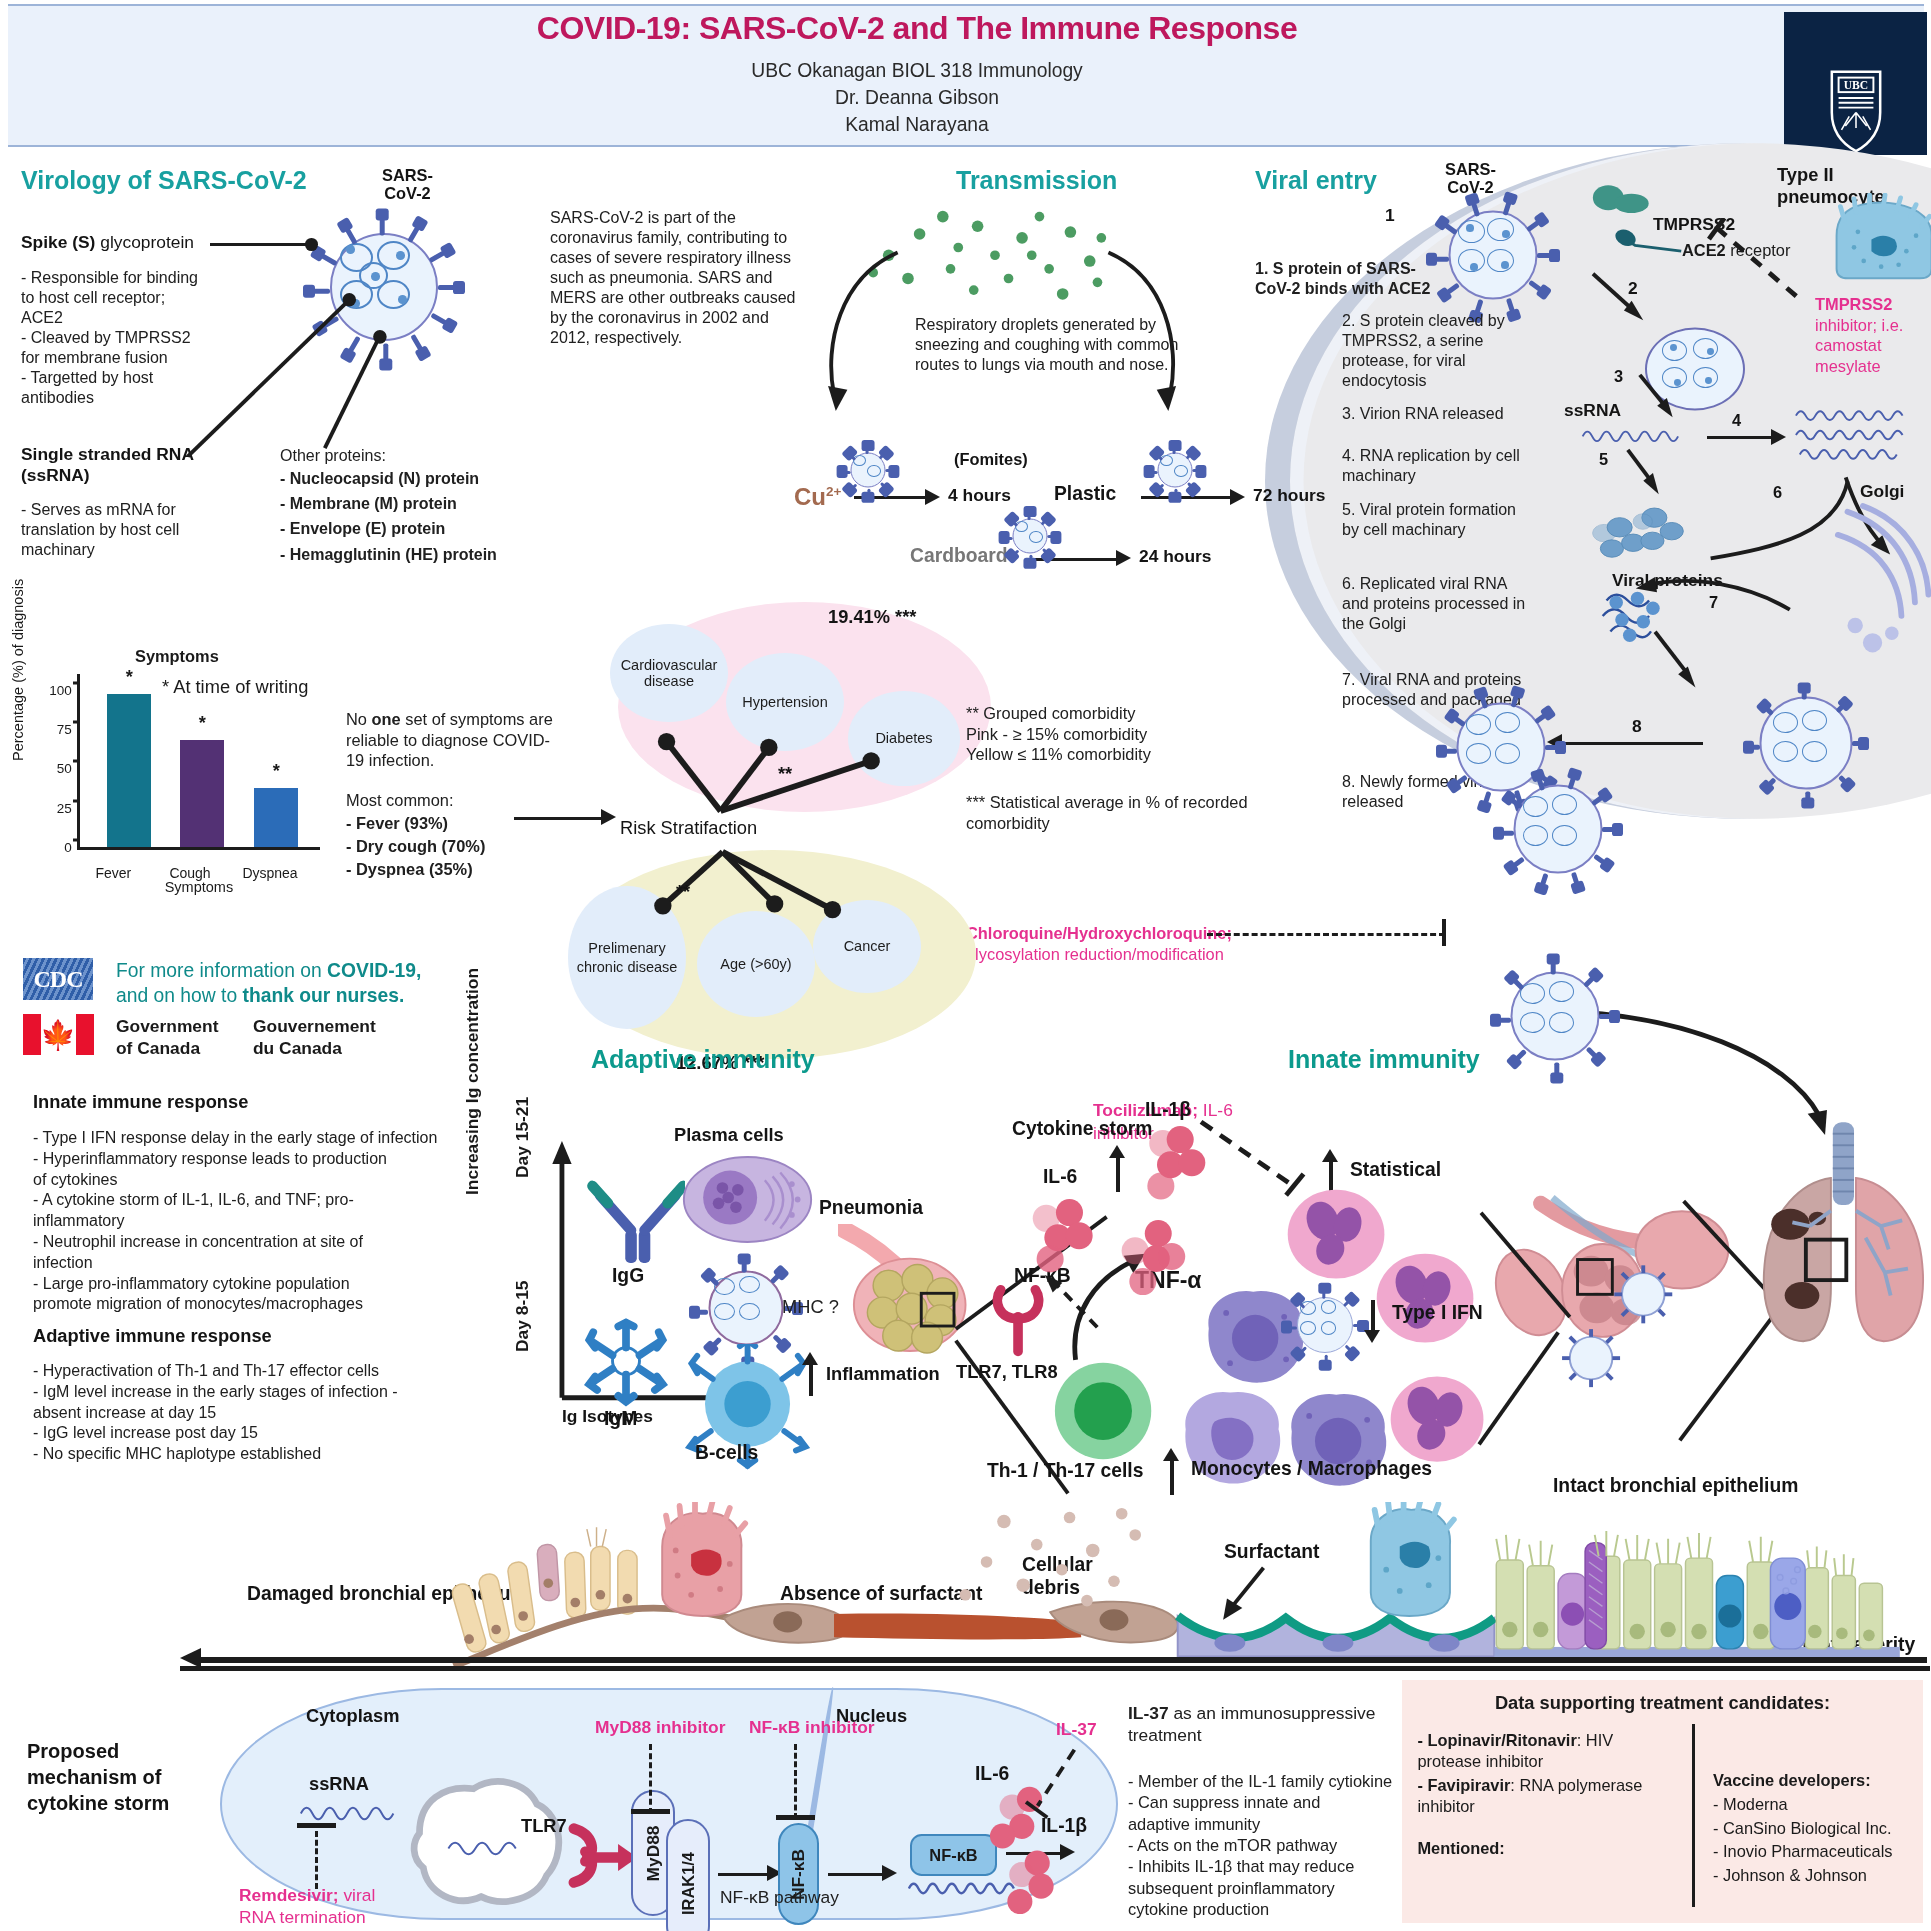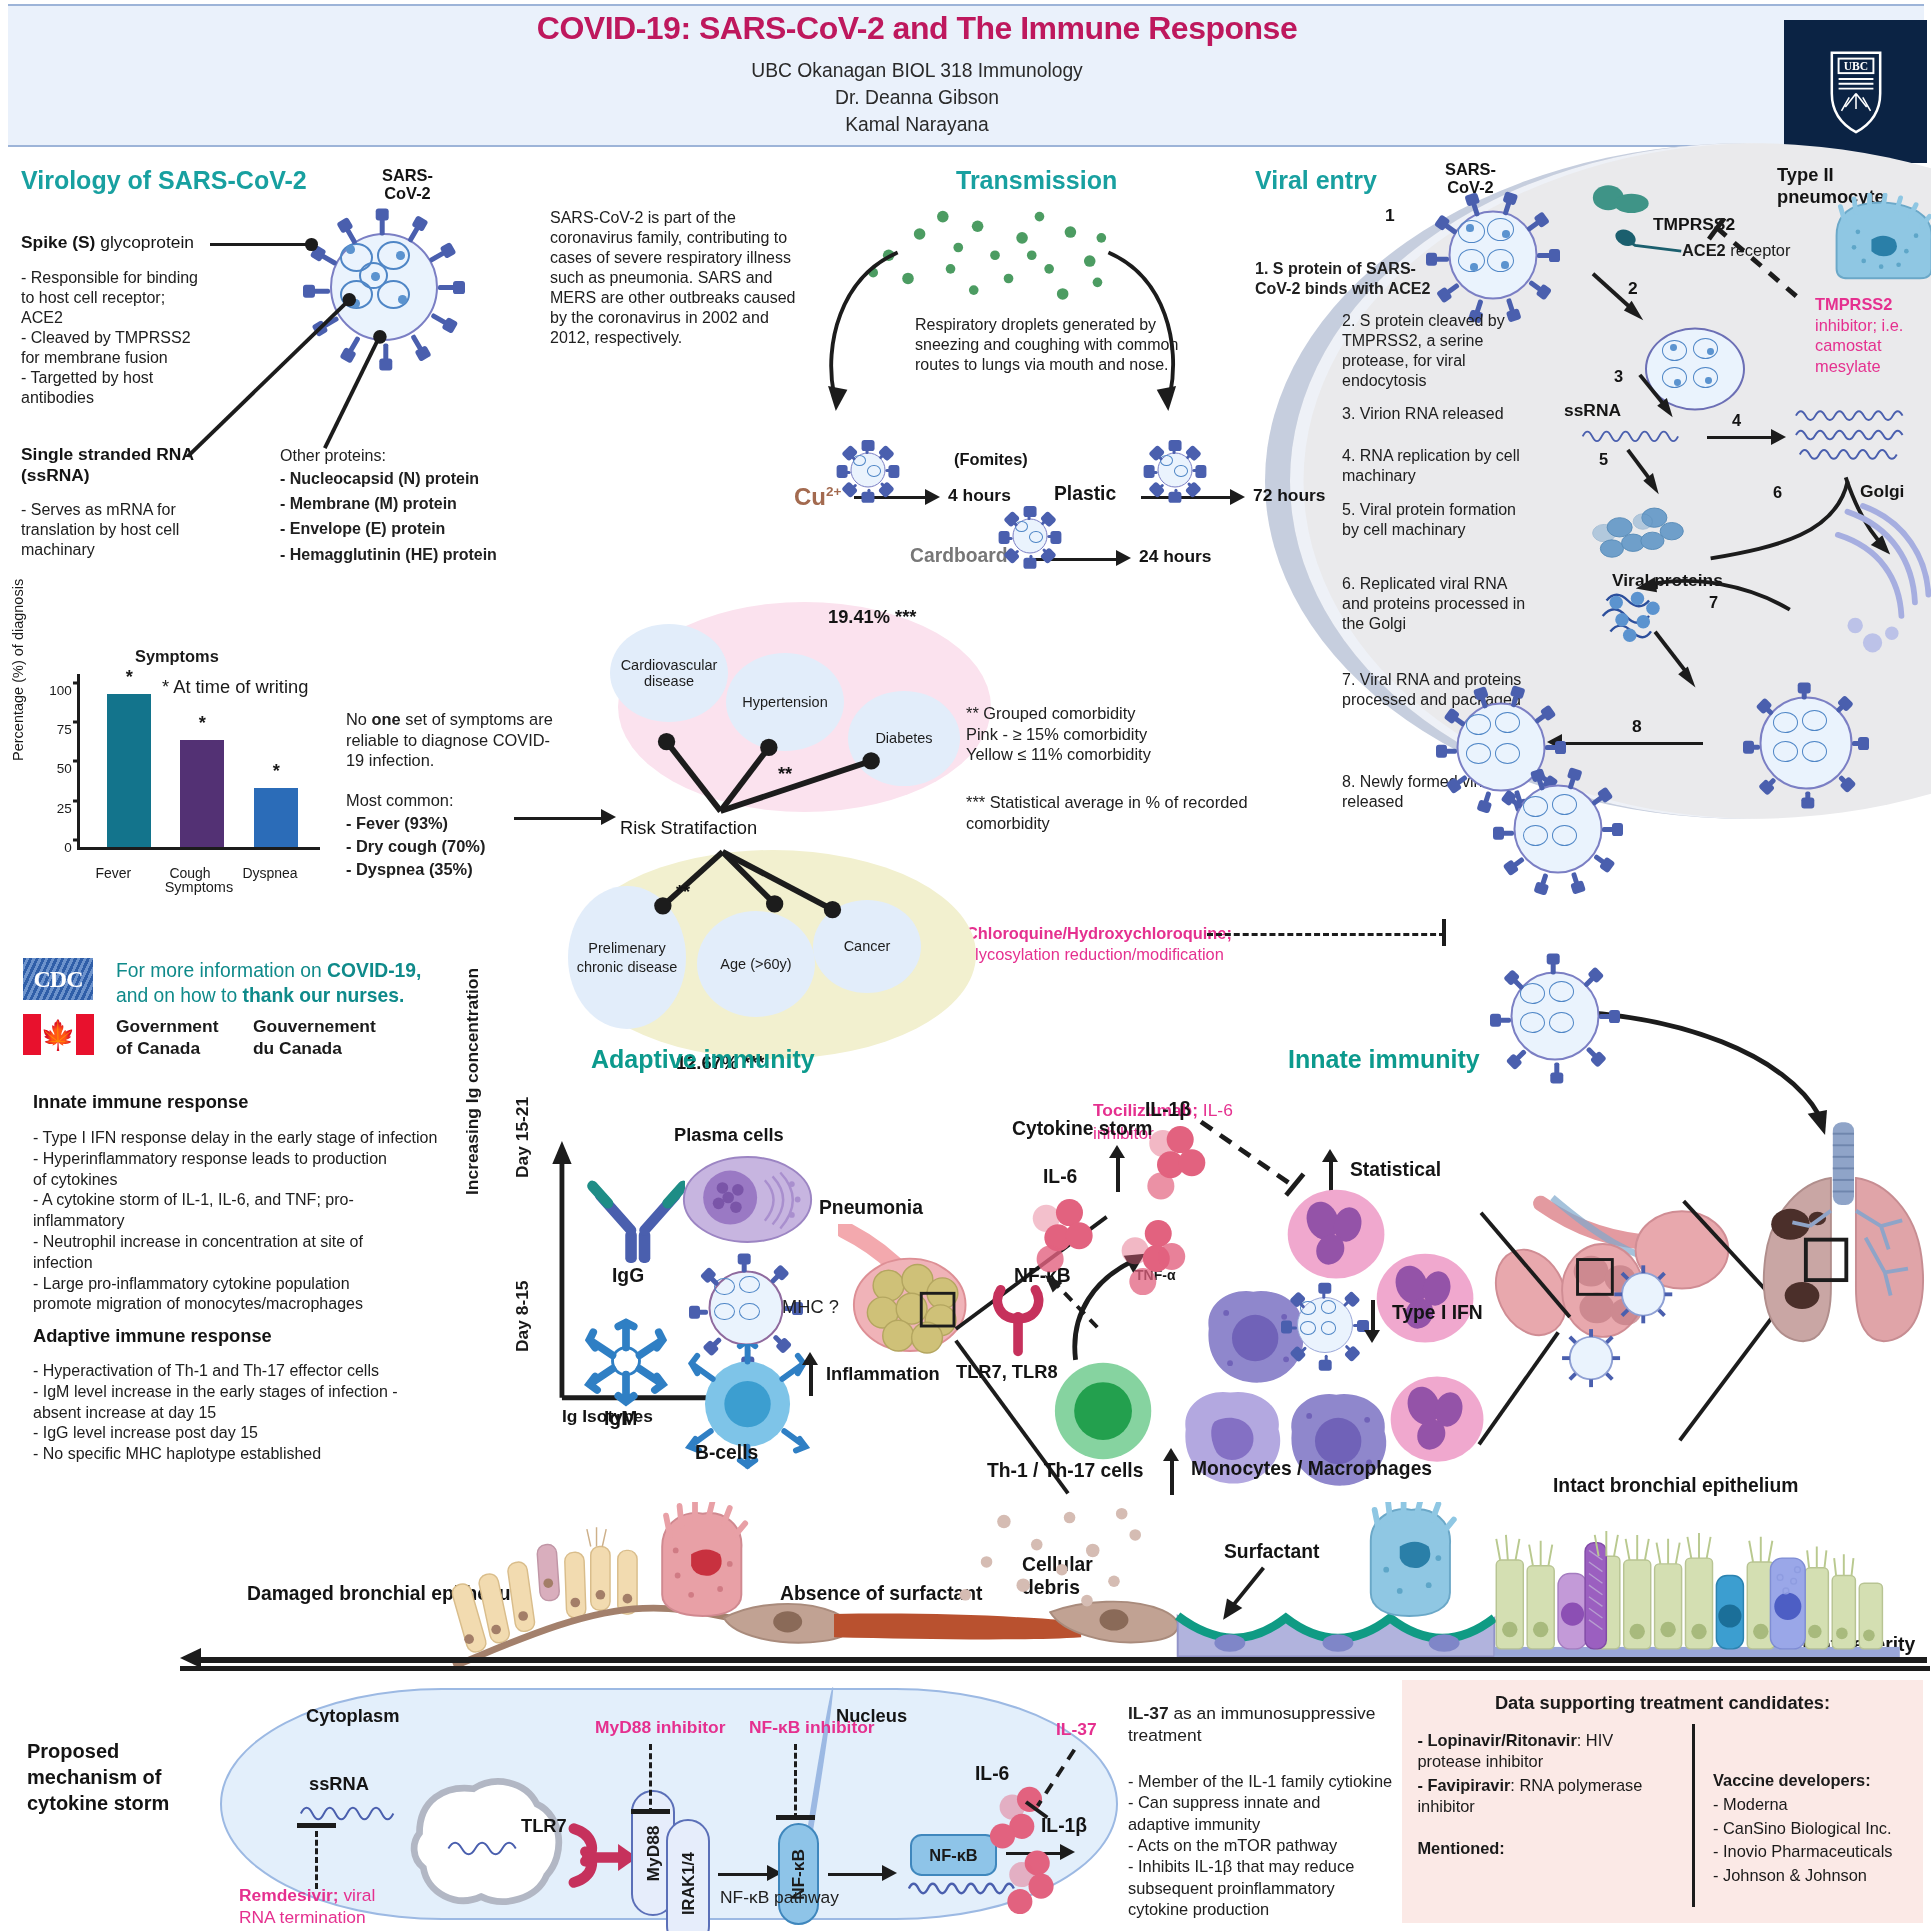--- a/index.html
+++ b/index.html
@@ -24,23 +24,23 @@
     left: 0; top: 9.7px; width: 1834px;
     text-align: center;
     font-size: 32px; font-weight: bold; color: #be185d;
     letter-spacing: -0.5px;
   }
   .header-sub {
     left: 0; width: 1834px; text-align: center;
     font-size: 19.3px; color: #2a2a2a;
   }
   #ubc-logo {
-    left: 1784px; top: 20px; width: 143px; height: 143px;
+    left: 1784px; top: 12px; width: 143px; height: 143px;
     background: #0b2344;
-    display: flex; align-items: center; justify-content: center;
+    display: flex; align-items: flex-end; justify-content: center;
   }
   
   .sec-head {
     font-size: 25px; font-weight: bold; color: #18a0a0;
   }
   .sec-head.teal2 { color: #0c9a8d; }
 
   .bold { font-weight: bold; }
 
   .body-txt { font-size: 16px; line-height: 1.25; color: #202020; }
@@ -853,21 +853,21 @@
   <span>inhibitor</span>
 </div>
 <svg class="abs" style="left:1197px; top:1118px; width:126px; height:87px;" viewBox="0 0 130 90" width="126" height="87">
   <line x1="4" y1="4" x2="96" y2="68" stroke="#1c1c1c" stroke-width="5" stroke-dasharray="14,10"></line>
   <line x1="92" y1="80" x2="110" y2="58" stroke="#1c1c1c" stroke-width="5"></line>
 </svg>
 
 <div class="abs lbl-b" style="left:1012px; top:1118px; font-size:19.3px;">Cytokine storm</div>
 <div class="abs lbl-b" style="left:1043px; top:1166px; font-size:19.3px;">IL-6</div>
 <div class="abs lbl-b" style="left:1145px; top:1099px; font-size:19.3px;">IL-1β</div>
-<div class="abs lbl-b" style="left:1135px; top:1267px; font-size:14px;text-align:center;">TNF-α</div>
+<div class="abs lbl-b" style="left:1135px; top:1267px; font-size:23px;text-align:center;">TNF-α</div>
 <div class="abs lbl-b" style="left:1014px; top:1265px; font-size:19.3px;">NF-κB</div>
 <div class="abs lbl-b" style="left:956px; top:1361px; font-size:18.3px;">TLR7, TLR8</div>
 <div class="abs lbl-b" style="left:987px; top:1460px; font-size:19.3px;">Th-1 / Th-17 cells</div>
 
 <svg class="abs" style="left:985px; top:1284px; width:68px; height:77px;" viewBox="0 0 70 80" width="68" height="77">
   <path d="M34 70 L34 34" stroke="#c6315c" stroke-width="10" stroke-linecap="round"></path>
   <path d="M34 36 C14 36 8 18 16 6" stroke="#c6315c" stroke-width="10" fill="none" stroke-linecap="round"></path>
   <path d="M34 36 C54 36 60 18 52 6" stroke="#c6315c" stroke-width="10" fill="none" stroke-linecap="round"></path>
 </svg>
 <svg class="abs" style="left:1041px; top:1273px; width:68px; height:62px;" viewBox="0 0 70 64" width="68" height="62">

